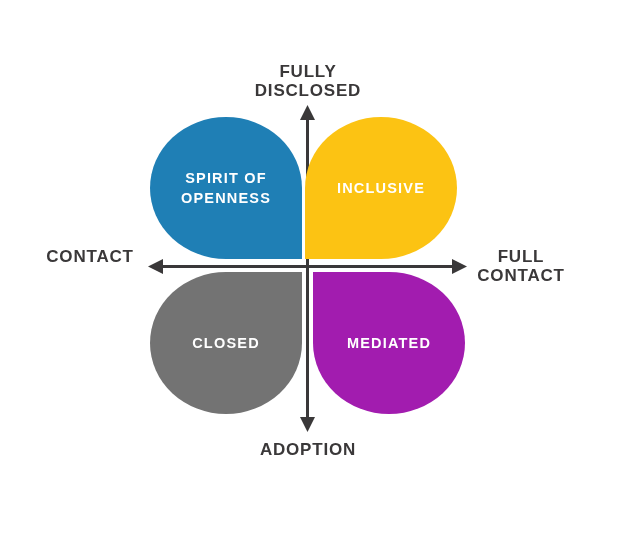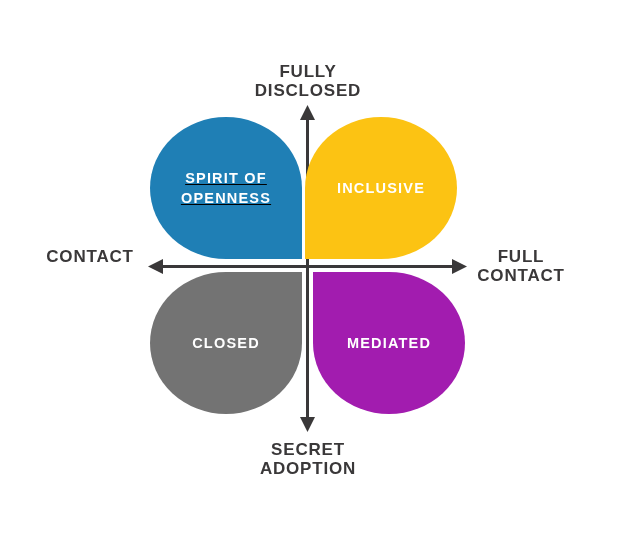--- a/index.html
+++ b/index.html
@@ -25,21 +25,21 @@
   .petal {
     position: absolute;
     width: 152px;
     height: 142px;
     display: flex;
     flex-direction: column;
     align-items: center;
     justify-content: center;
     text-align: center;
   }
-  .petal-tl { left: 150px; top: 117px; border-radius: 50% 50% 0 50%; text-decoration: underline; }
+  .petal-tl { left: 150px; top: 117px; border-radius: 50% 50% 0 50%; }
   .petal-tr { left: 305px; top: 117px; border-radius: 50% 50% 50% 0; }
   .petal-bl { left: 150px; top: 272px; border-radius: 50% 0 50% 50%; }
   .petal-br { left: 313px; top: 272px; border-radius: 0 50% 50% 50%; }
   .petal-label {
     color: #ffffff;
     font-weight: bold;
     font-size: 14.5px;
     letter-spacing: 1.2px;
     line-height: 20px;
     white-space: nowrap;
@@ -88,21 +88,20 @@
   <div class="petal petal-br" style="background-color: #a21caf; text-align: right;">
     <span class="petal-label" style="color: rgb(255, 255, 255);">MEDIATED</span>
   </div>
 
   <div class="axis-label axis-label-top" style="color: rgb(58, 56, 57);">
     <span>FULLY</span>
     <span>DISCLOSED</span>
   </div>
 
   <div class="axis-label axis-label-bottom" style="color: rgb(58, 56, 57);">
-    <span>SECRET</span>
     <span>ADOPTION</span>
   </div>
 
   <div class="axis-label axis-label-left" style="color: rgb(58, 56, 57);">
     <span>CONTACT</span>
   </div>
 
   <div class="axis-label axis-label-right" style="color: rgb(58, 56, 57);">
     <span>FULL</span>
     <span>CONTACT</span>

